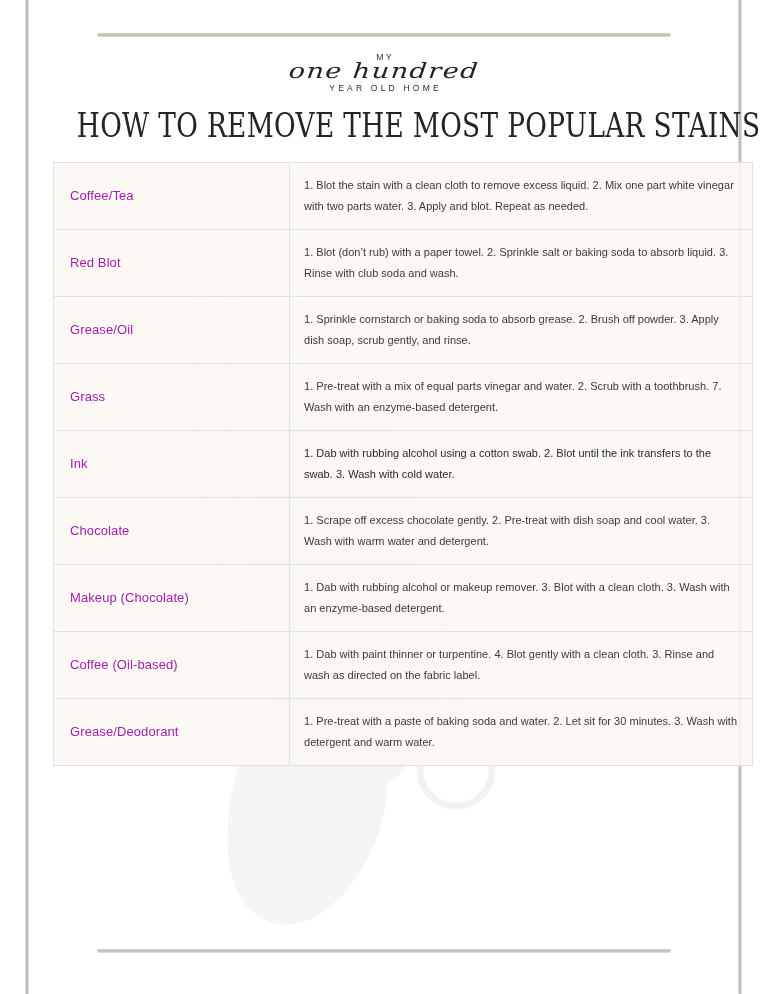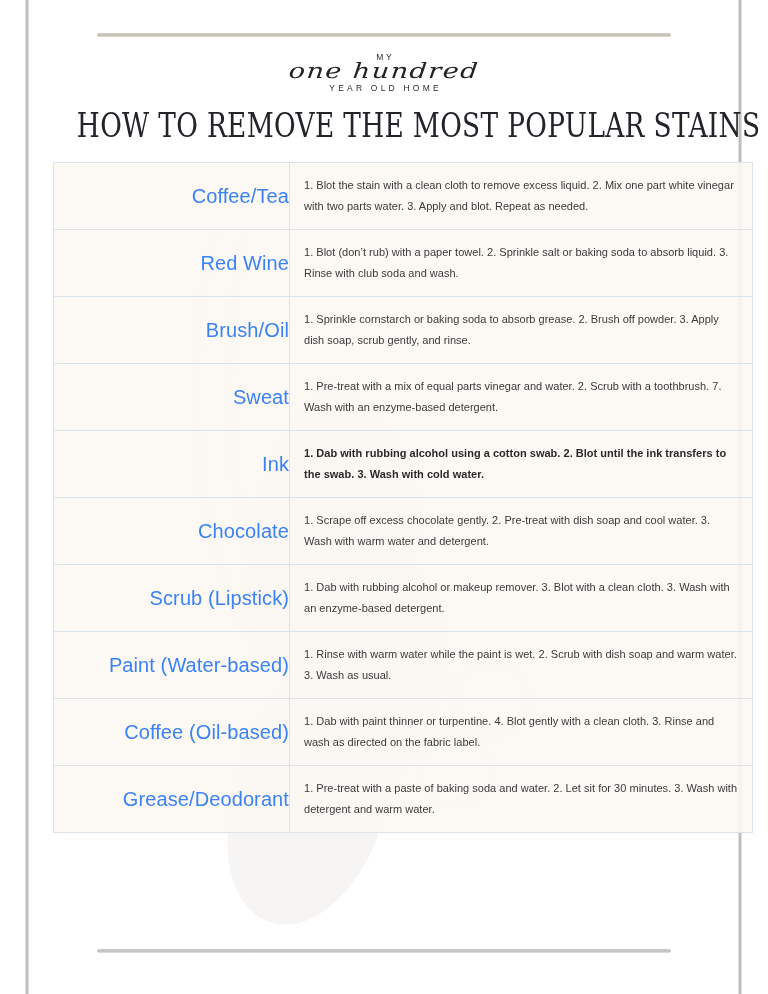--- a/index.html
+++ b/index.html
@@ -144,37 +144,36 @@
   .stain-table td {
     border: 1px solid #dbe4ea;
     background: rgba(252, 248, 244, 0.88);
     vertical-align: middle;
     padding: 0;
   }
   td.stain-name {
     width: 219px;
     padding: 10px 0 10px 16px;
     font-family: "Liberation Sans", sans-serif;
-    font-size: 20px;
+    font-size: 13px;
     line-height: 22px;
-    color: #3b82f6;
+    color: #a21caf;
     letter-spacing: 0.1px;
-    text-align: right;
   }
   td.stain-steps {
     width: 434px;
     padding: 12px 14px 12px 14px;
     font-family: "Liberation Sans", sans-serif;
     font-size: 11px;
     line-height: 21px;
     color: #3a3a3a;
     letter-spacing: 0.02px;
   }
   tr.row-emphasis td.stain-steps {
-    font-weight: 700;
+    font-weight: 400;
     color: #2a2a2a;
   }
 </style>
 </head>
 <body>
 
 <div class="page-frame-left"></div>
 <div class="page-frame-right"></div>
 
 <div class="rule-top"></div>
@@ -206,46 +205,42 @@
 
 <div class="page-title">HOW TO REMOVE THE MOST POPULAR STAINS</div>
 
 <table class="stain-table">
   <tbody>
       <tr>
         <td class="stain-name">Coffee/Tea</td>
         <td class="stain-steps">1. Blot the stain with a clean cloth to remove excess liquid. 2. Mix one part white vinegar with two parts water. 3. Apply and blot. Repeat as needed.</td>
       </tr>
       <tr>
-        <td class="stain-name">Red Wine</td>
+        <td class="stain-name">Red Blot</td>
         <td class="stain-steps">1. Blot (don’t rub) with a paper towel. 2. Sprinkle salt or baking soda to absorb liquid. 3. Rinse with club soda and wash.</td>
       </tr>
       <tr>
-        <td class="stain-name">Brush/Oil</td>
+        <td class="stain-name">Grease/Oil</td>
         <td class="stain-steps">1. Sprinkle cornstarch or baking soda to absorb grease. 2. Brush off powder. 3. Apply dish soap, scrub gently, and rinse.</td>
       </tr>
       <tr>
-        <td class="stain-name">Sweat</td>
+        <td class="stain-name">Grass</td>
         <td class="stain-steps">1. Pre-treat with a mix of equal parts vinegar and water. 2. Scrub with a toothbrush. 7. Wash with an enzyme-based detergent.</td>
       </tr>
       <tr class="row-emphasis">
         <td class="stain-name">Ink</td>
         <td class="stain-steps">1. Dab with rubbing alcohol using a cotton swab. 2. Blot until the ink transfers to the swab. 3. Wash with cold water.</td>
       </tr>
       <tr>
         <td class="stain-name">Chocolate</td>
         <td class="stain-steps">1. Scrape off excess chocolate gently. 2. Pre-treat with dish soap and cool water. 3. Wash with warm water and detergent.</td>
       </tr>
       <tr>
-        <td class="stain-name">Scrub (Lipstick)</td>
+        <td class="stain-name">Makeup (Chocolate)</td>
         <td class="stain-steps">1. Dab with rubbing alcohol or makeup remover. 3. Blot with a clean cloth. 3. Wash with an enzyme-based detergent.</td>
-      </tr>
-      <tr>
-        <td class="stain-name">Paint (Water-based)</td>
-        <td class="stain-steps">1. Rinse with warm water while the paint is wet. 2. Scrub with dish soap and warm water. 3. Wash as usual.</td>
       </tr>
       <tr>
         <td class="stain-name">Coffee (Oil-based)</td>
         <td class="stain-steps">1. Dab with paint thinner or turpentine. 4. Blot gently with a clean cloth. 3. Rinse and wash as directed on the fabric label.</td>
       </tr>
       <tr>
         <td class="stain-name">Grease/Deodorant</td>
         <td class="stain-steps">1. Pre-treat with a paste of baking soda and water. 2. Let sit for 30 minutes. 3. Wash with detergent and warm water.</td>
       </tr>
     </tbody>

